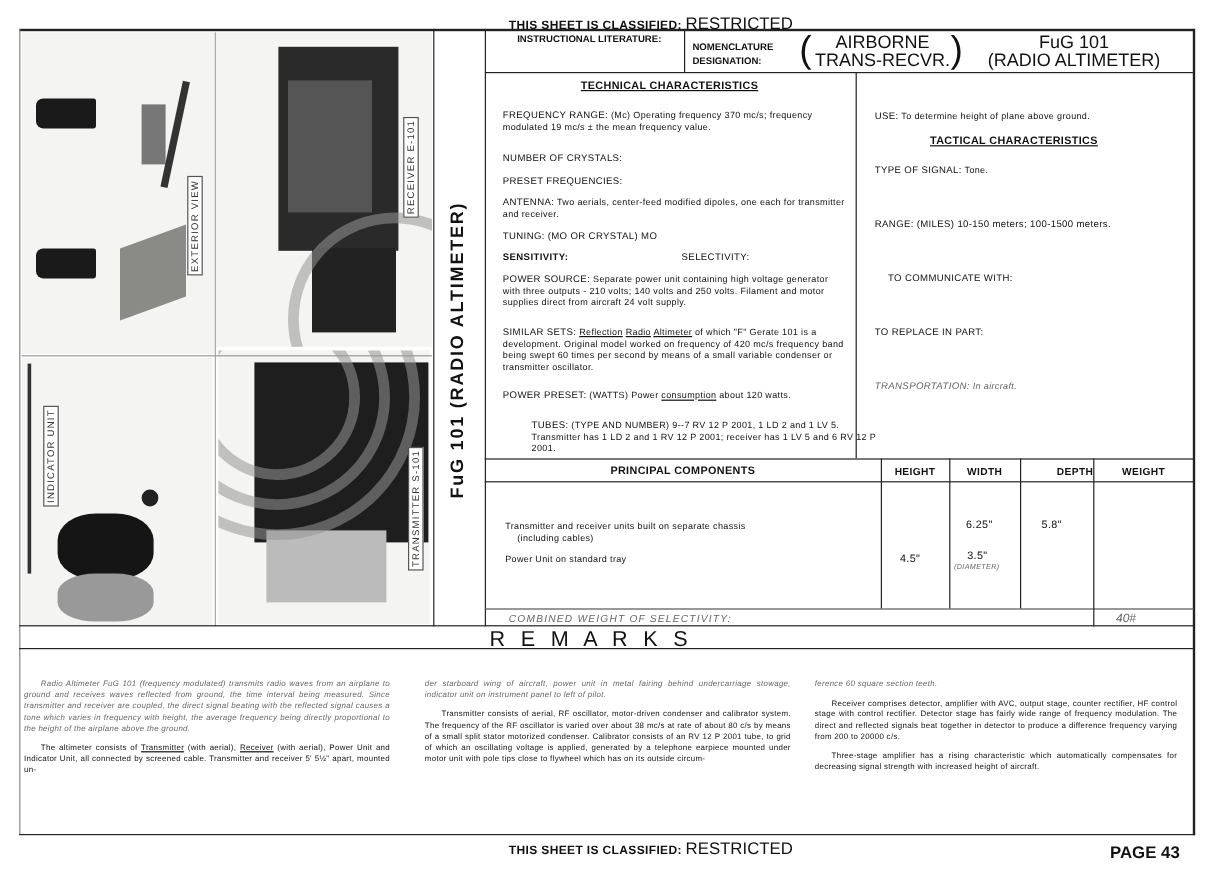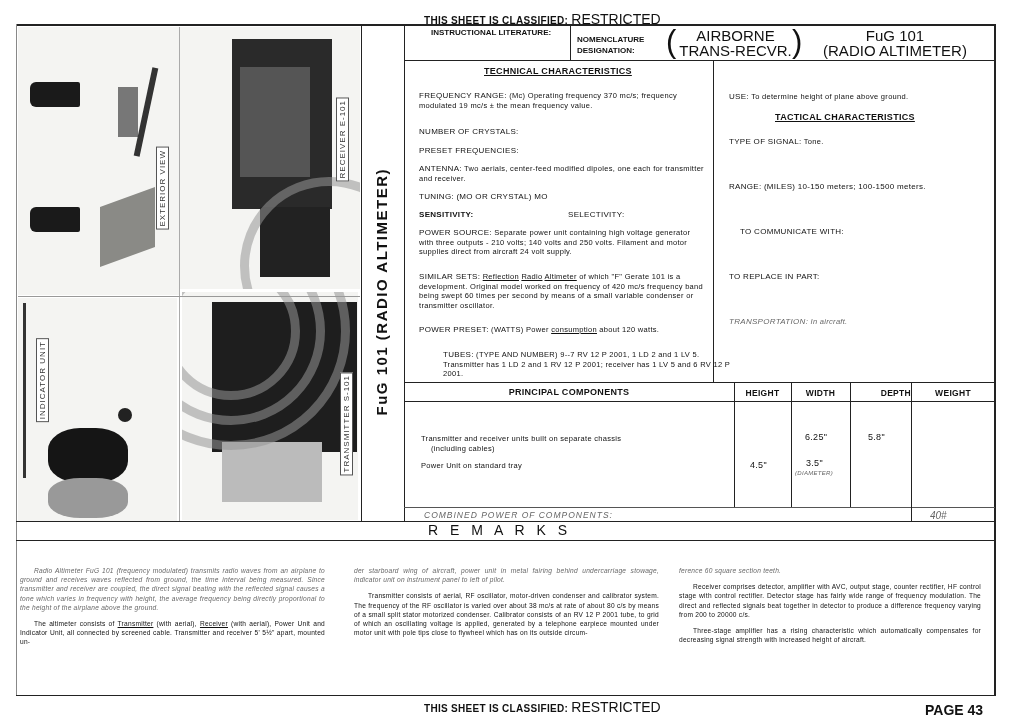--- a/index.html
+++ b/index.html
@@ -175,25 +175,25 @@
 <div class="field" style="left:805px; top:433px; font-size:9px;">6.25"</div>
 <div class="field" style="left:868px; top:433px; font-size:9px;">5.8"</div>
 
 <div class="field" style="left:421px; top:461px;">
   <div>Power Unit on standard tray</div>
 </div>
 <div class="field" style="left:750px; top:461px; font-size:9px;">4.5"</div>
 <div class="field" style="left:806px; top:459px; font-size:9px;">3.5"</div>
 <div class="field faint" style="left:795px; top:469px; font-size:6px;">(DIAMETER)</div>
 
-<div class="abs faint" style="left:424px; top:510px; font-size:8.5px; letter-spacing:1px;">COMBINED POWER OF COMPONENTS:</div>
+<div class="abs faint" style="left:424px; top:510px; font-size:8.5px; letter-spacing:1px;">COMBINED WEIGHT OF SELECTIVITY:</div>
 <div class="abs faint" style="left:930px; top:510px; font-size:10px; font-style:italic;">40#</div>
 <div class="line" style="left:16px; top:521px; width:979px; height:1px;"></div>
 
-<div class="abs" style="left:428px; top:522px; font-size:14px; letter-spacing:4px;">R E M A R K S</div>
+<div class="abs" style="left:408px; top:522px; font-size:18px; letter-spacing:4px;">R E M A R K S</div>
 <div class="line" style="left:16px; top:540px; width:979px; height:1px;"></div>
 
 <div class="remarks-text" style="left:20px; top:566px; width:305px;">
   <p class="faint">Radio Altimeter FuG 101 (frequency modulated) transmits radio waves from an airplane to ground and receives waves reflected from ground, the time interval being measured. Since transmitter and receiver are coupled, the direct signal beating with the reflected signal causes a tone which varies in frequency with height, the average frequency being directly proportional to the height of the airplane above the ground.</p>
   <p>
     <span>The altimeter consists of</span>
     <span class="u">Transmitter</span>
     <span>(with aerial),</span>
     <span class="u">Receiver</span>
     <span>(with aerial), Power Unit and Indicator Unit, all connected by screened cable. Transmitter and receiver 5' 5½" apart, mounted un-</span>

